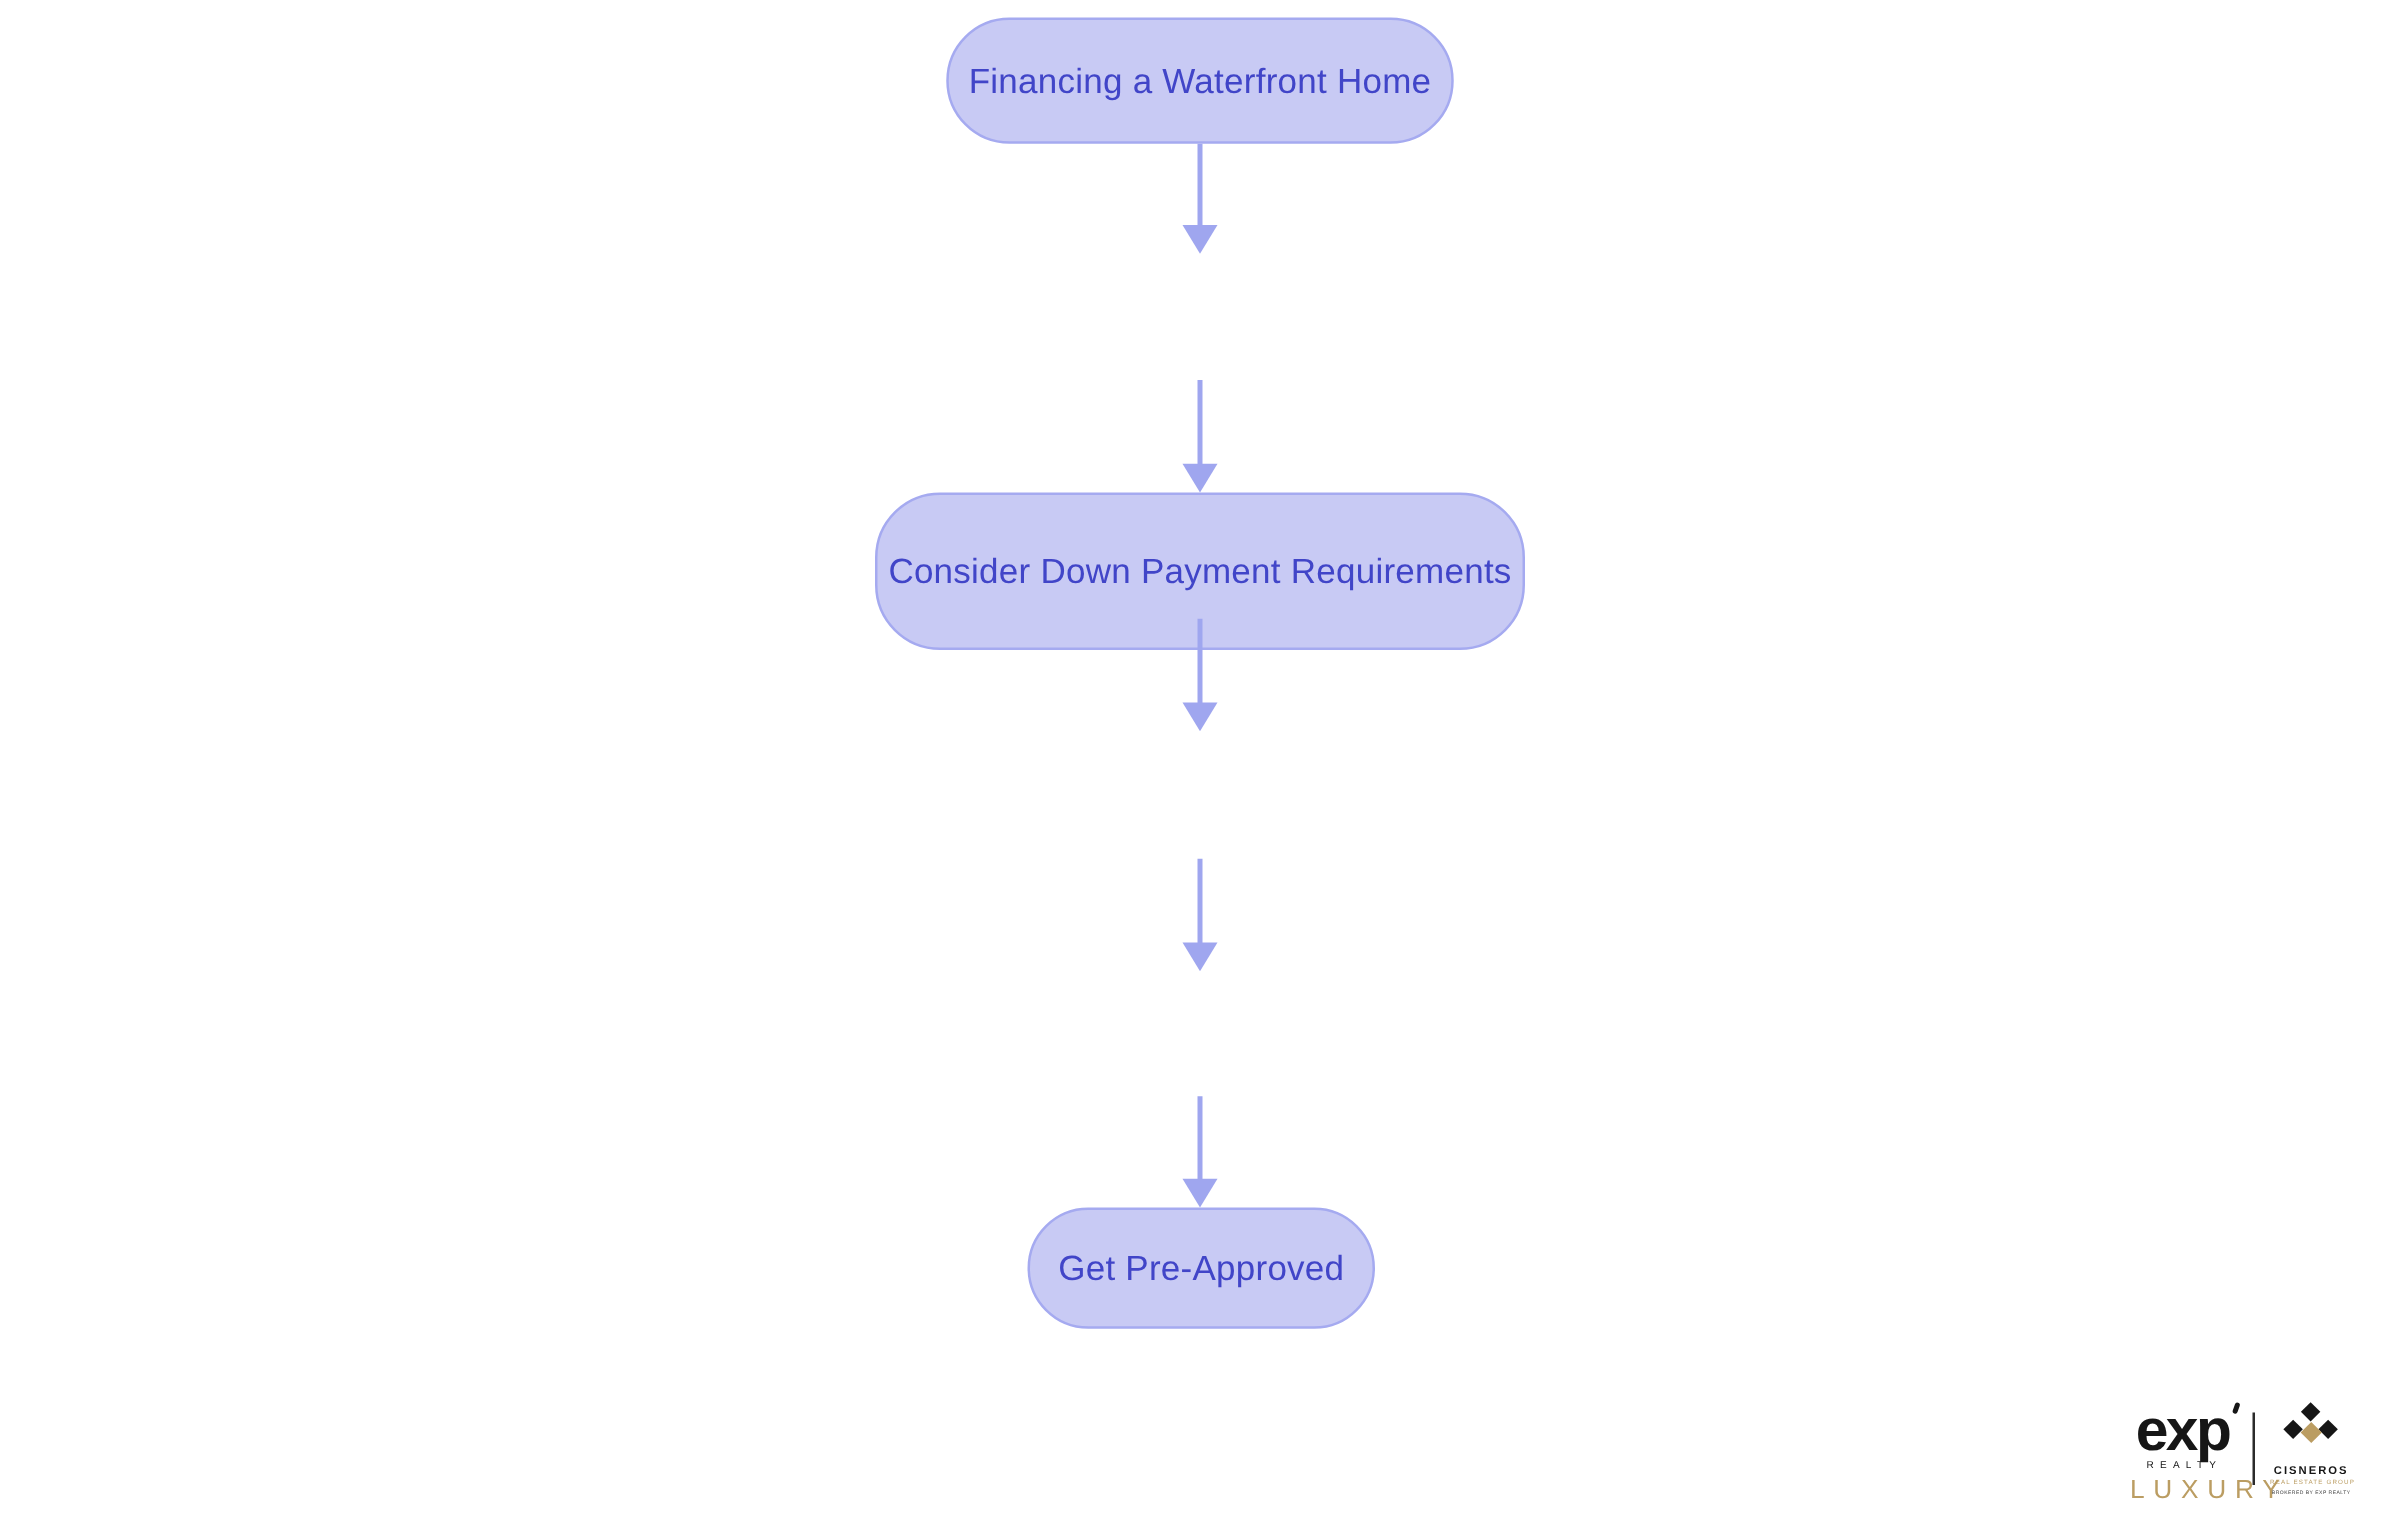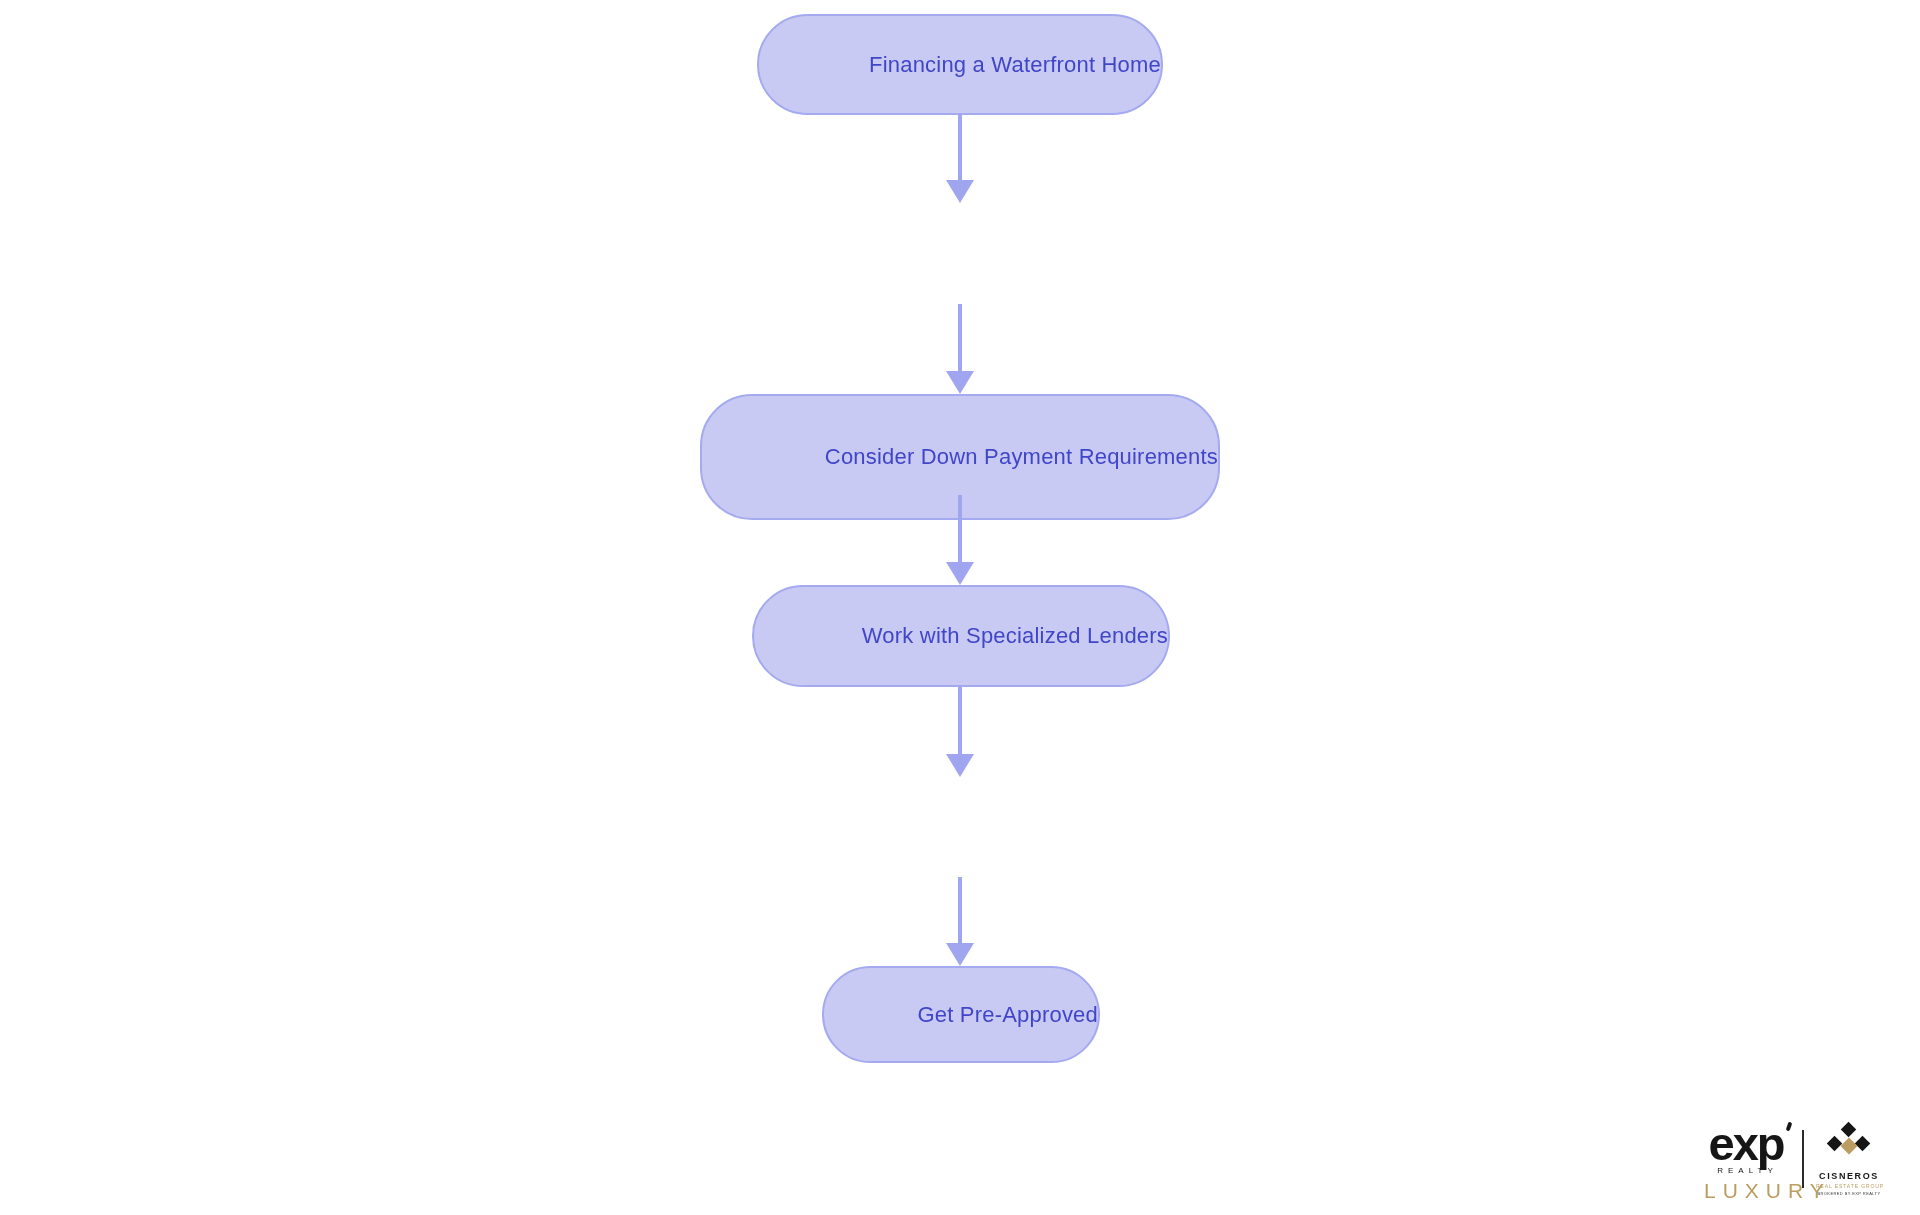--- a/index.html
+++ b/index.html
@@ -16,24 +16,24 @@
     position:relative;width:1920px;height:1215px;background:var(--bg);
     font-family:"Liberation Sans", sans-serif;overflow:hidden;
   }
 
   
   .node{
     position:absolute;
     background:var(--node-fill);
     border:2px solid var(--node-border);
     border-radius:52px;
-    display:flex;align-items:center;justify-content:flex-end;
+    display:flex;align-items:center;justify-content:center;
     box-sizing:border-box;
     color:var(--node-text);
-    font-size:22px;
+    font-size:28px;
     letter-spacing:0.2px;
     white-space:nowrap;
   }
   .n1{left:757px;top:14px;width:406px;height:101px;}
   .n2{left:778px;top:203px;width:365px;height:101px;}
   .n3{left:700px;top:394px;width:520px;height:126px;}
   .n4{left:752px;top:585px;width:418px;height:102px;}
   .n5{left:776px;top:777px;width:369px;height:100px;}
   .n6{left:822px;top:966px;width:278px;height:97px;}
 
@@ -92,23 +92,20 @@
 <body>
 
 <div class="canvas">
 
   <div class="node n1">
     <span>Financing a Waterfront Home</span>
   </div>
   <div class="node n3">
     <span>Consider Down Payment Requirements</span>
   </div>
-  <div class="node n4">
-    <span>Work with Specialized Lenders</span>
-  </div>
   <div class="node n6">
     <span>Get Pre-Approved</span>
   </div>
 
   <div class="arrow a1">
     <div class="shaft"></div>
     <div class="head"></div>
   </div>
   <div class="arrow a2">
     <div class="shaft"></div>

